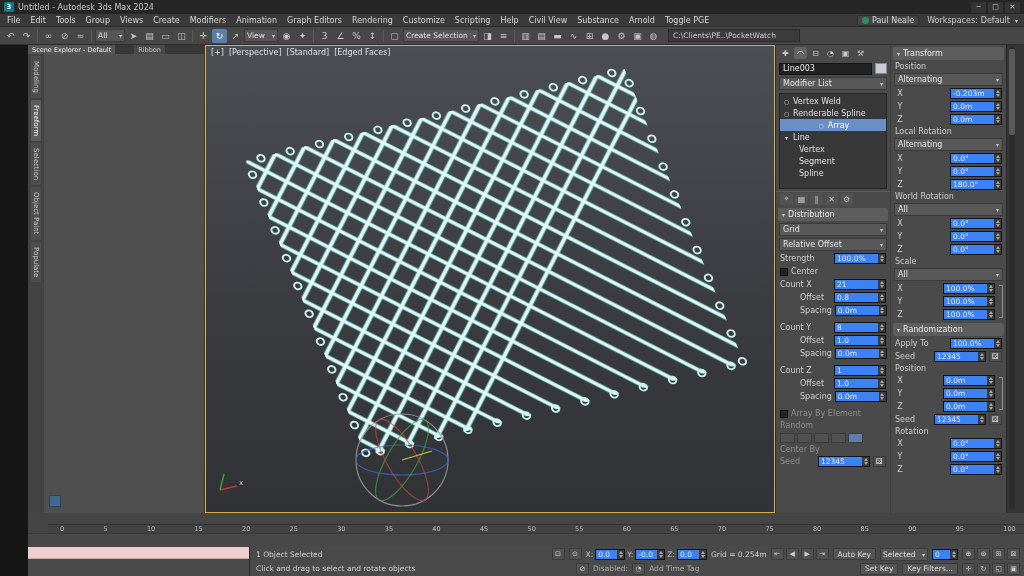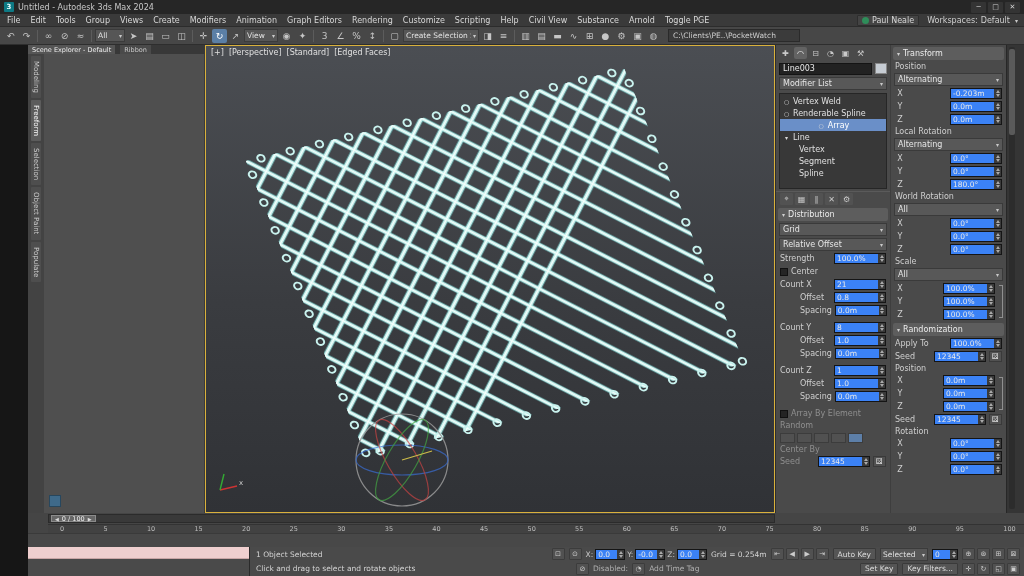--- a/index.html
+++ b/index.html
@@ -26,21 +26,21 @@
   .ticon{width:15px;height:14px;display:flex;align-items:center;justify-content:center;font-size:9px;color:#c6c6c6;border-radius:2px;}
   .ticon.hl{background:#5b7fa6;color:#fff;}
   .tsep{width:1px;height:12px;background:#5c5c5c;margin:0 2px;}
   .tdd{height:13px;background:#565656;border:1px solid #3b3b3b;display:flex;align-items:center;justify-content:space-between;padding:0 2px;font-size:7.5px;color:#e2e2e2;overflow:hidden;white-space:nowrap;}
   .tpath{height:13px;background:#3b3b3b;border:1px solid #2a2a2a;display:flex;align-items:center;padding:0 4px;font-size:7.5px;color:#cfcfcf;width:132px;margin-left:6px;overflow:hidden;white-space:nowrap;}
   .dda{font-size:6px;color:#c9c9c9;margin-left:2px;}
   .ddv{overflow:hidden;white-space:nowrap;}
 
   
   .blackstrip{position:absolute;left:0;top:45px;width:28px;height:531px;background:#161616;}
-  .docktabs{position:absolute;left:28px;top:45px;width:177px;height:9px;display:flex;gap:5px;background:#383838;}
+  .docktabs{position:absolute;left:28px;top:45px;width:177px;height:9px;display:flex;gap:19px;background:#383838;}
   .dtab{padding:0 4px;font-size:6.5px;color:#c9c9c9;background:#4a4a4a;display:flex;align-items:center;white-space:nowrap;}
   .dtab.active{background:#555;color:#eee;}
   .vstrip{position:absolute;left:28px;top:54px;width:16px;height:459px;background:#434343;display:flex;flex-direction:column;gap:2px;padding-top:2px;align-items:center;}
   .vtab{writing-mode:vertical-rl;font-size:7px;color:#cfcfcf;background:#4e4e4e;padding:5px 1px;border-radius:1px;}
   .vtab.active{background:#5c5c5c;color:#fff;}
   .leftdock{position:absolute;left:44px;top:54px;width:161px;height:459px;background:#4f4f4f;border-right:1px solid #3a3a3a;}
   .dockicon{position:absolute;left:5px;bottom:6px;width:12px;height:12px;background:#3f6a8a;border:1px solid #27475e;}
 
   
   .viewport{position:absolute;left:205px;top:45px;width:570px;height:468px;background:linear-gradient(180deg,#4b4e53,#3a3c40 55%,#303236);border:1px solid #d9b13c;}
@@ -953,27 +953,20 @@
       </div>
   </div>
 
   <div class="rightstrip">
     <div class="vscroll">
       <div class="vhandle"></div>
     </div>
   </div>
 
   <div class="timeline">
-    <div class="tslider">
-      <div class="thandle">
-        <span class="tsa">◀</span>
-        <span>0 / 100</span>
-        <span class="tsa">▶</span>
-      </div>
-    </div>
     <div class="ruler">
         <span class="tick">0</span>
         <span class="tick">5</span>
         <span class="tick">10</span>
         <span class="tick">15</span>
         <span class="tick">20</span>
         <span class="tick">25</span>
         <span class="tick">30</span>
         <span class="tick">35</span>
         <span class="tick">40</span>

